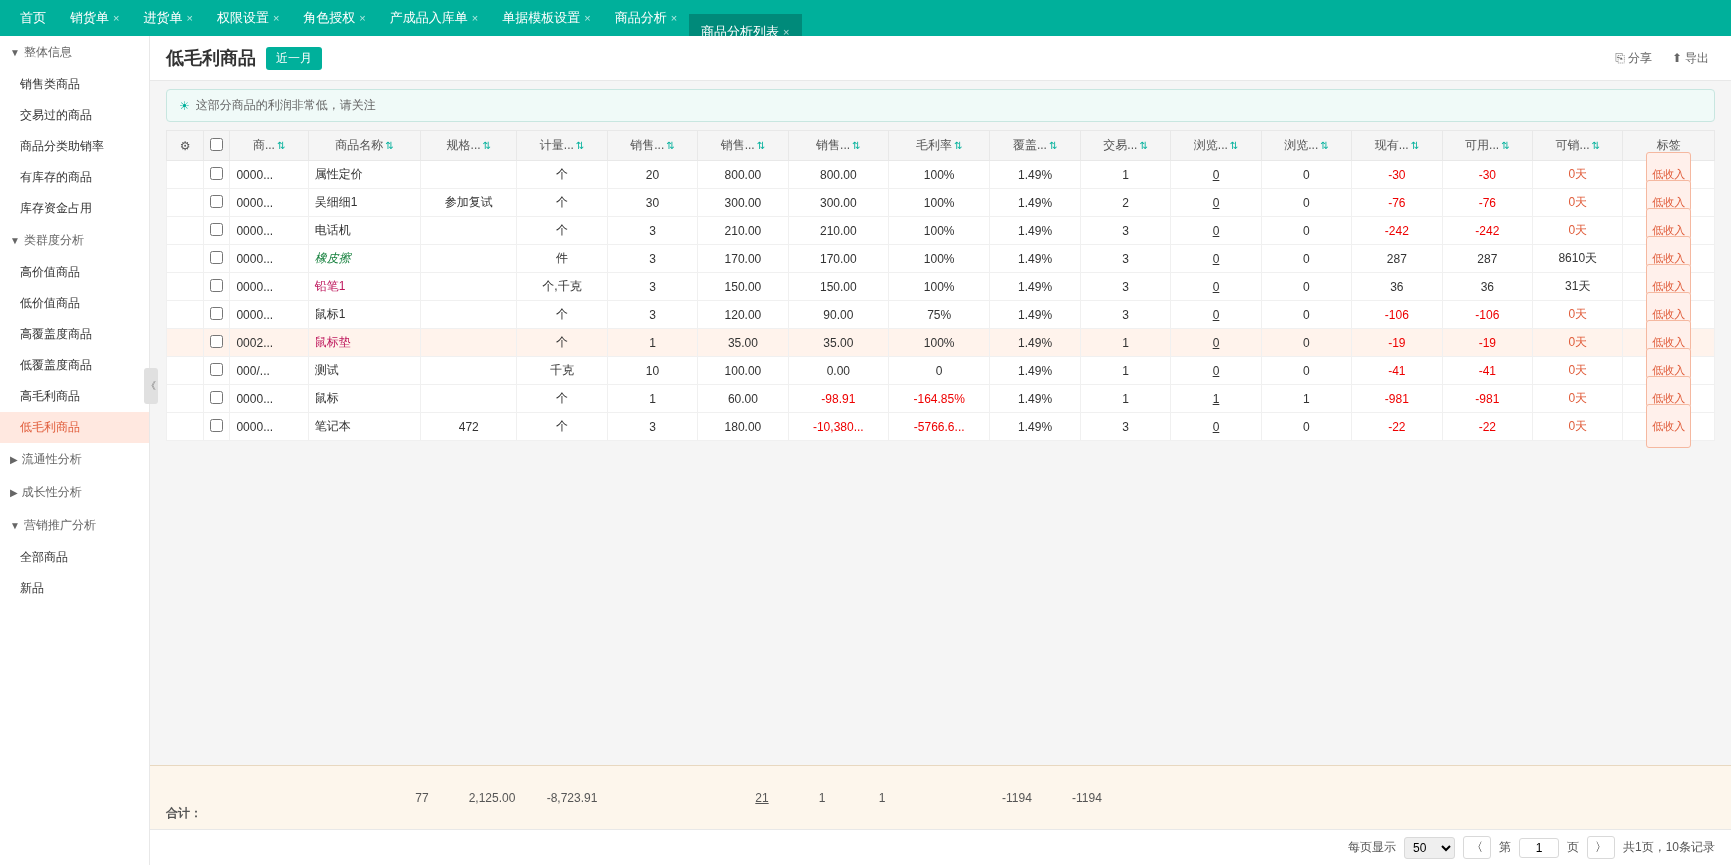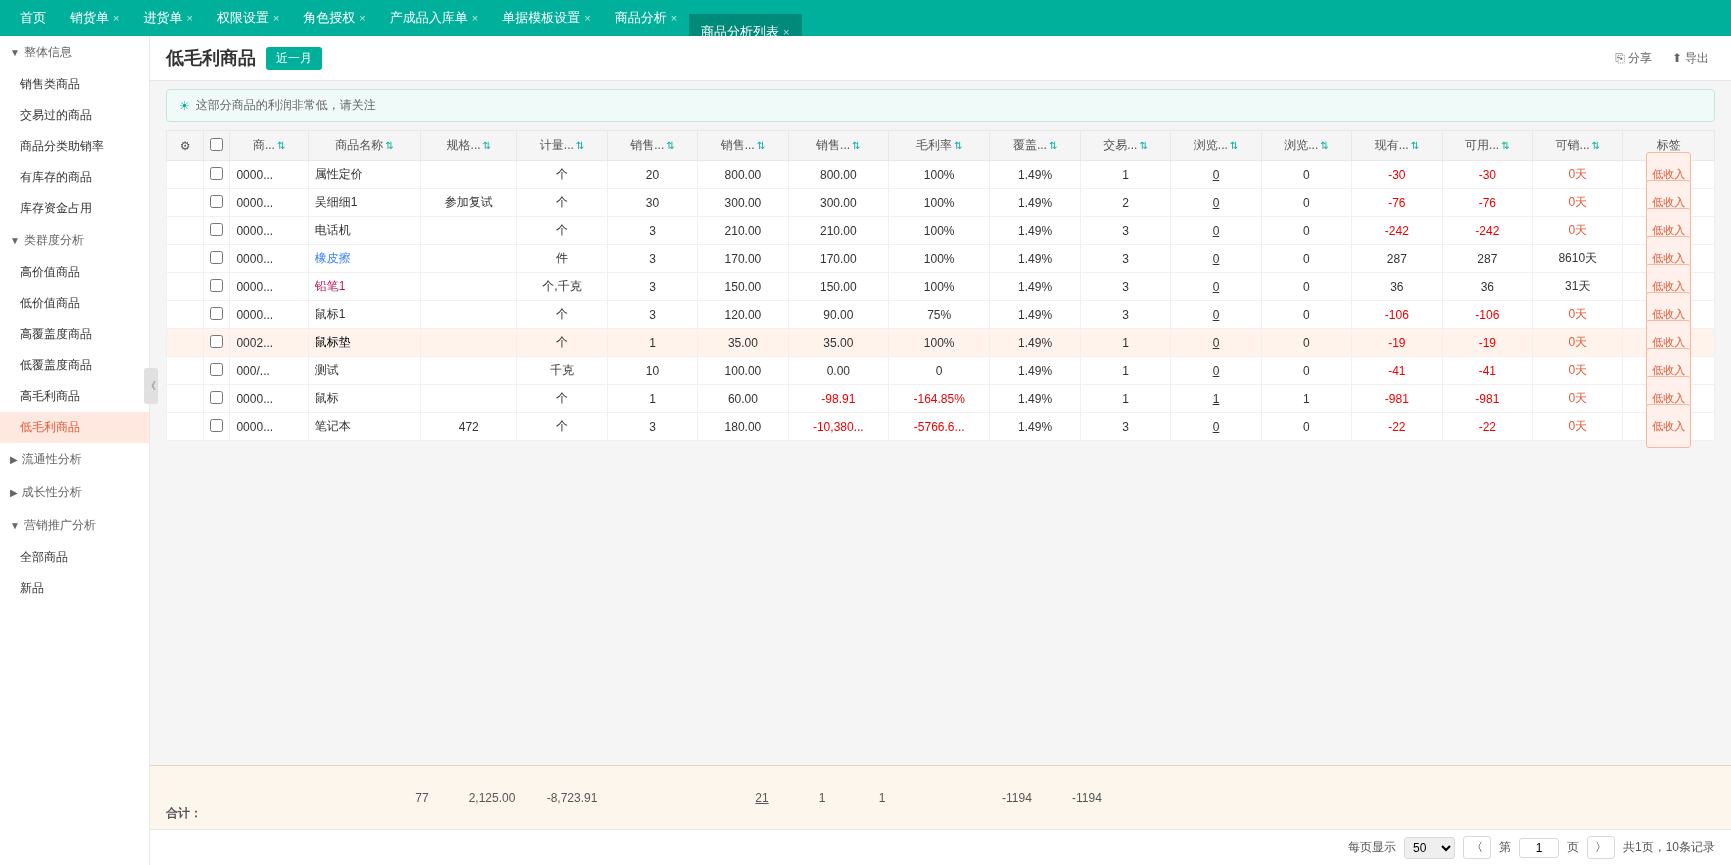--- a/index.html
+++ b/index.html
@@ -453,21 +453,21 @@
       <td>0</td>
       <td style="color:#e00;">-242</td>
       <td style="color:#e00;">-242</td>
       <td class="text-orange">0天</td>
       <td><span class="tag-low-income">低收入</span></td>
     </tr>
             <tr>
       <td></td>
       <td class="checkbox-col"><input type="checkbox" style=""></td>
       <td class="text-left">0000...</td>
-      <td class="text-left" style="cursor:pointer; color:#3b82f6;">橡皮擦</td>
+      <td class="text-left" style="cursor:pointer; color:#15803d;font-style:italic;">橡皮擦</td>
       <td></td>
       <td>件</td>
       <td>3</td>
       <td>170.00</td>
       <td>170.00</td>
       <td>100%</td>
       <td>1.49%</td>
       <td>3</td>
       <td><span class="underline">0</span></td>
       <td>0</td>
@@ -513,21 +513,21 @@
       <td>0</td>
       <td style="color:#e00;">-106</td>
       <td style="color:#e00;">-106</td>
       <td class="text-orange">0天</td>
       <td><span class="tag-low-income">低收入</span></td>
     </tr>
             <tr class="row-highlighted">
       <td></td>
       <td class="checkbox-col"><input type="checkbox" style=""></td>
       <td class="text-left">0002...</td>
-      <td class="text-left" style="cursor:pointer; color:#000000;">鼠标垫</td>
+      <td class="text-left" style="cursor:pointer; color:#be185d;">鼠标垫</td>
       <td></td>
       <td>个</td>
       <td>1</td>
       <td>35.00</td>
       <td>35.00</td>
       <td>100%</td>
       <td>1.49%</td>
       <td>1</td>
       <td><span class="underline">0</span></td>
       <td>0</td>

